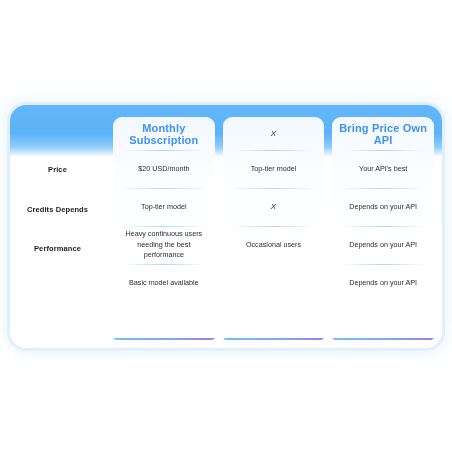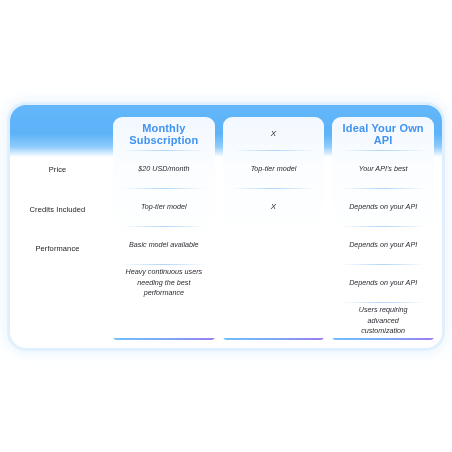--- a/index.html
+++ b/index.html
@@ -60,21 +60,21 @@
     grid-template-rows: 45px repeat(5, 1fr);
     position: relative;
     z-index: 3;
   }
   .label-col .corner { }
   .label-col .row-label {
     display: flex;
     align-items: center;
     justify-content: center;
     font-size: 7.5px;
-    font-weight: normal;
+    font-weight: bold;
     color: #1c1c22;
     letter-spacing: 0.1px;
     text-align: center;
     padding: 0 4px;
     box-sizing: border-box;
     background: #ffffff;
   }
   .label-col .row-label.on-band {
     background: transparent;
   }
@@ -132,112 +132,110 @@
     position: absolute;
     top: 0;
     left: 9%;
     right: 9%;
     height: 1px;
     background: linear-gradient(90deg,
                 rgba(150,200,245,0) 0%,
                 rgba(150,200,245,0.75) 50%,
                 rgba(150,200,245,0) 100%);
   }
-  .plan-cell .multi { display: block; font-style: italic; }
+  .plan-cell .multi { display: block; }
   .plan-cell .mark {
     font-size: 8px;
     font-style: italic;
     color: #2b2b33;
   }
 </style>
 </head>
 <body>
 
 <div id="pricing-frame">
 
   <div id="header-band"></div>
 
   <div id="pricing-grid">
 
     <div class="label-col">
       <div class="corner"></div>
       <div class="row-label on-band">Price</div>
-      <div class="row-label">Credits Included</div>
+      <div class="row-label">Credits Depends</div>
       <div class="row-label">Performance</div>
     </div>
 
     <div class="plan-col">
       <div class="plan-head">Monthly Subscription</div>
       <div class="plan-cell">
         <span>
             <span class="multi">$20 USD/month</span>
           </span>
       </div>
       <div class="plan-cell">
         <span>
             <span class="multi">Top-tier model</span>
-          </span>
-      </div>
-      <div class="plan-cell">
-        <span>
-            <span class="multi">Basic model available</span>
           </span>
       </div>
       <div class="plan-cell">
         <span>
             <span class="multi">Heavy continuous users</span>
             <span class="multi">needing the best</span>
             <span class="multi">performance</span>
           </span>
       </div>
+      <div class="plan-cell">
+        <span>
+            <span class="multi">Basic model available</span>
+          </span>
+      </div>
     </div>
 
     <div class="plan-col">
       <div class="plan-cell">
         <span>
             <span class="multi mark">X</span>
           </span>
       </div>
       <div class="plan-cell">
         <span>
             <span class="multi">Top-tier model</span>
           </span>
       </div>
       <div class="plan-cell">
         <span>
             <span class="multi mark">X</span>
           </span>
       </div>
+      <div class="plan-cell">
+        <span>
+            <span class="multi">Occasional users</span>
+          </span>
+      </div>
     </div>
 
     <div class="plan-col">
-      <div class="plan-head">Ideal Your Own API</div>
+      <div class="plan-head">Bring Price Own API</div>
       <div class="plan-cell">
         <span>
             <span class="multi">Your API's best</span>
           </span>
       </div>
       <div class="plan-cell">
         <span>
             <span class="multi">Depends on your API</span>
           </span>
       </div>
       <div class="plan-cell">
         <span>
             <span class="multi">Depends on your API</span>
           </span>
       </div>
       <div class="plan-cell">
         <span>
             <span class="multi">Depends on your API</span>
-          </span>
-      </div>
-      <div class="plan-cell">
-        <span>
-            <span class="multi">Users requiring</span>
-            <span class="multi">advanced</span>
-            <span class="multi">customization</span>
           </span>
       </div>
     </div>
 
   </div>
 </div>
 
 </body></html>

